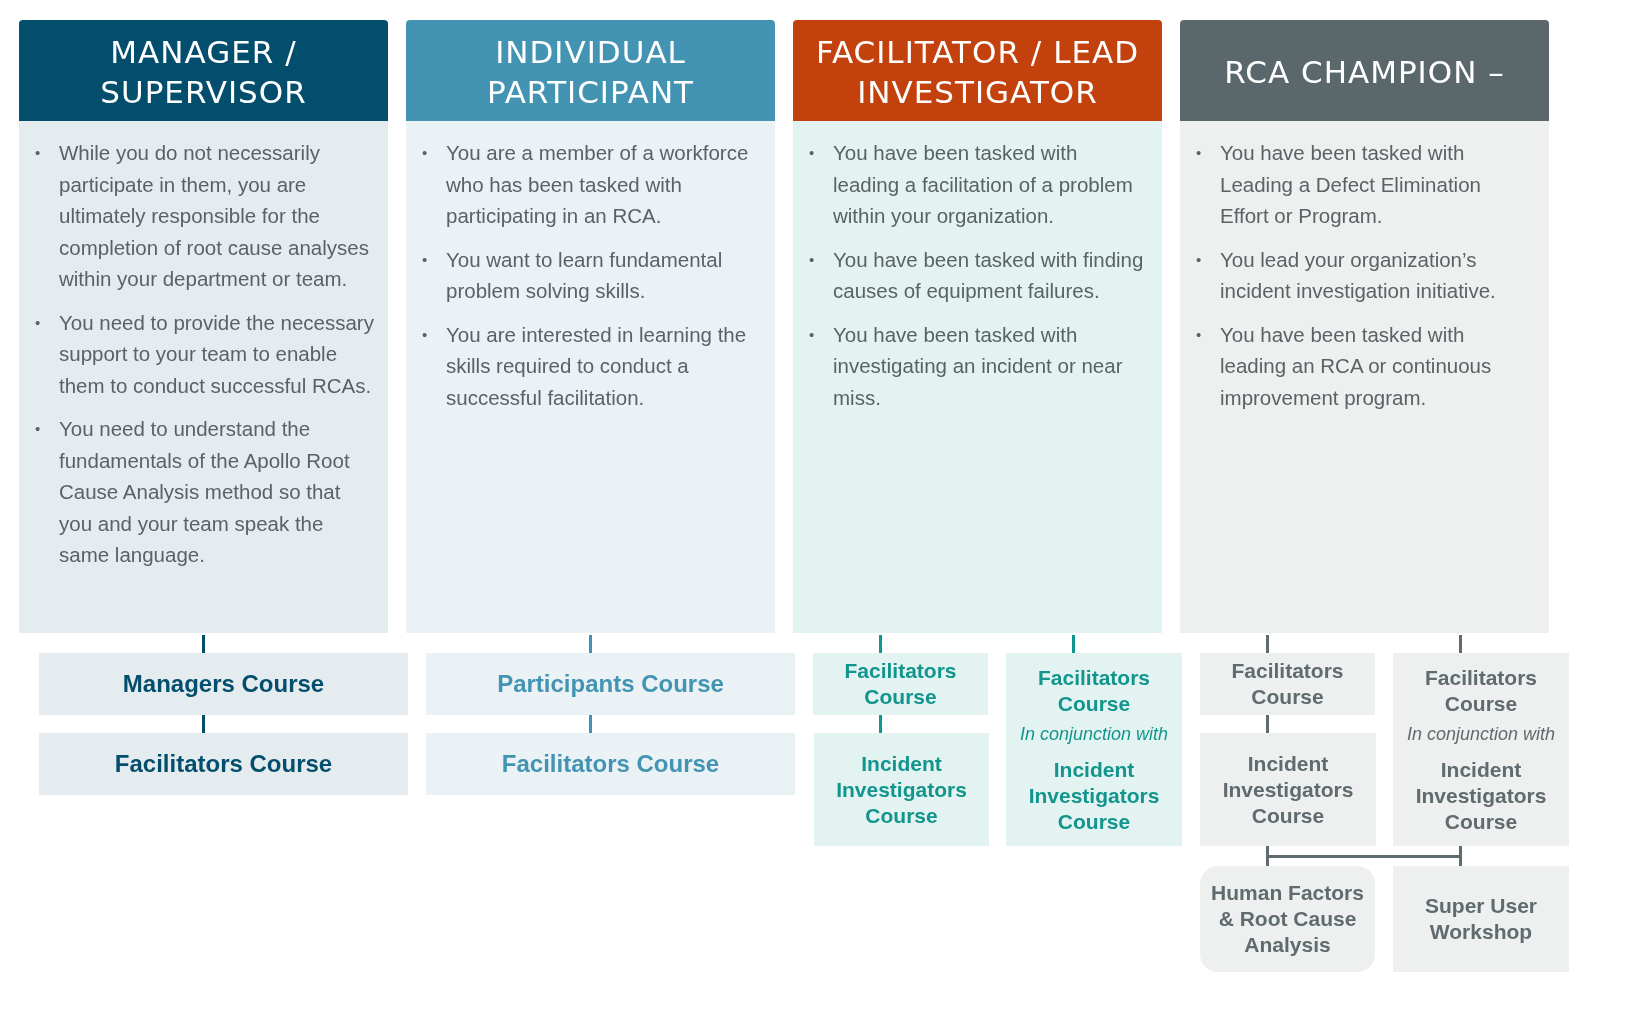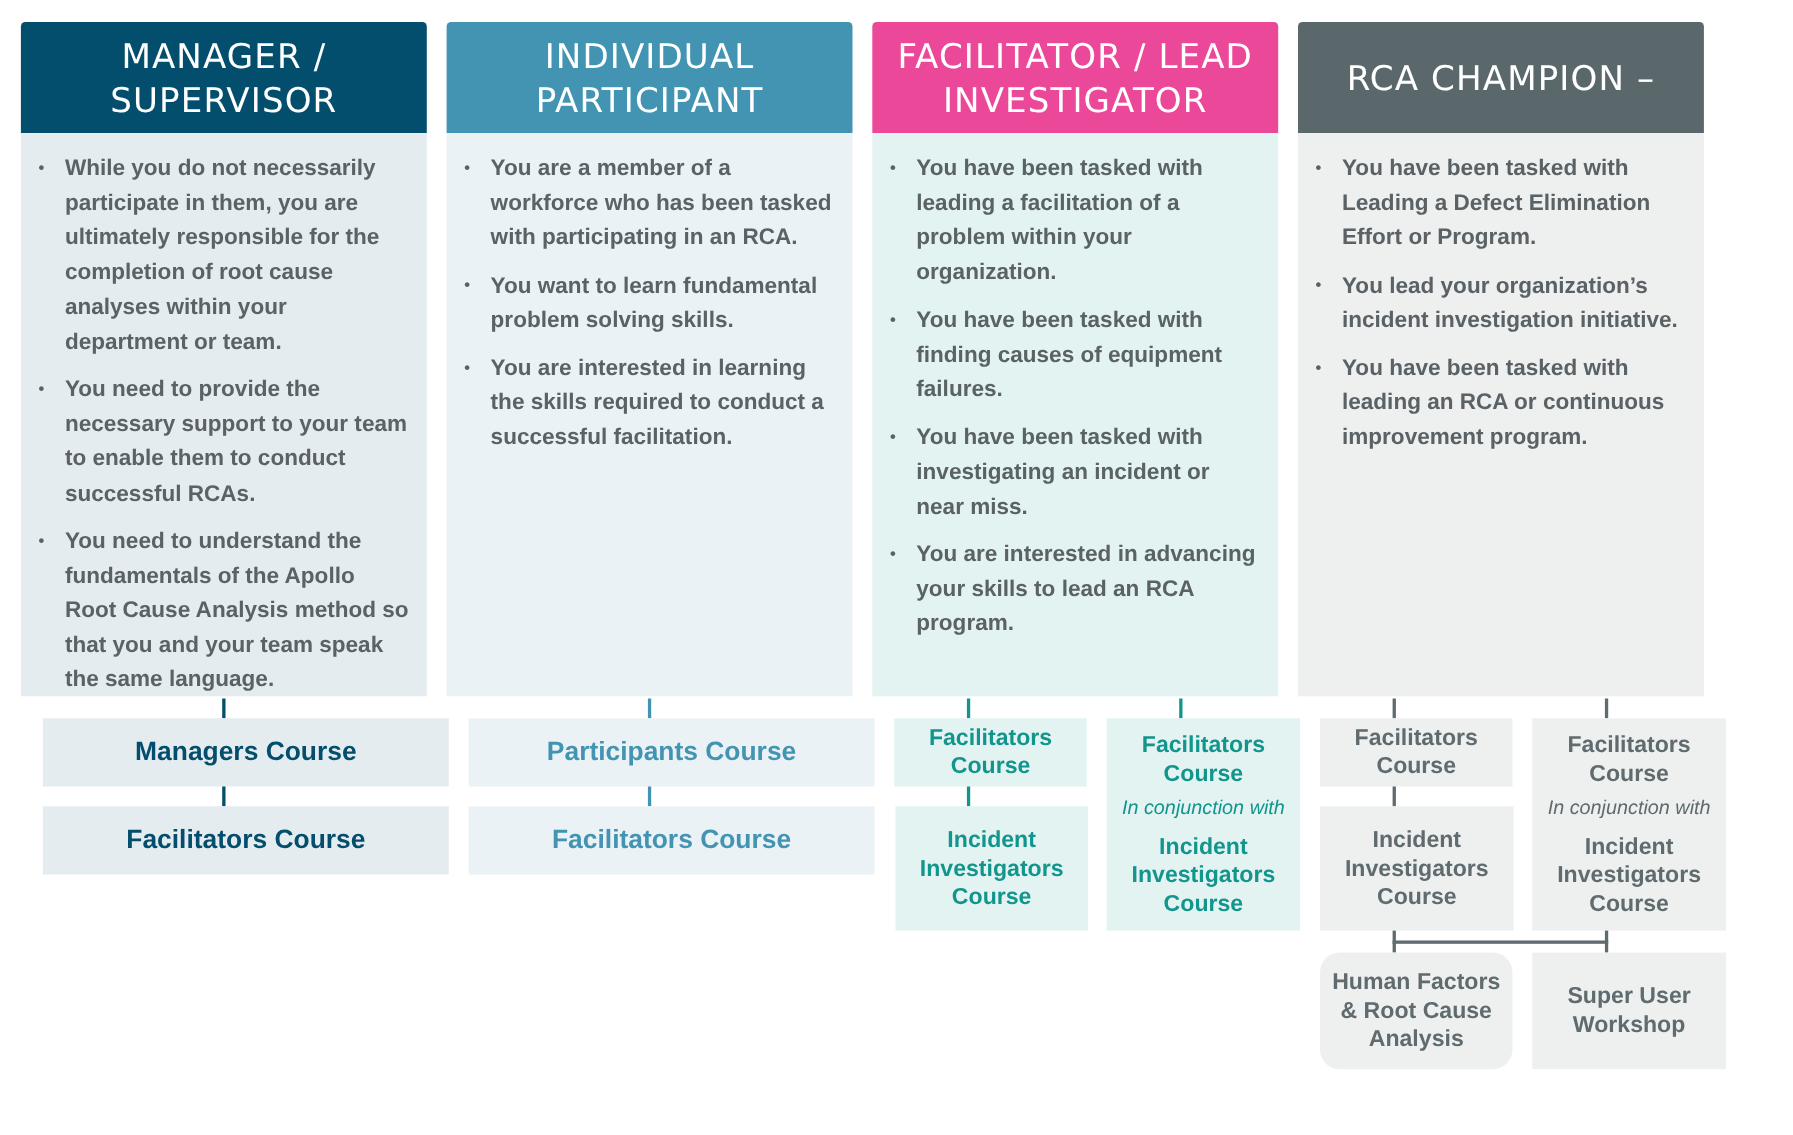--- a/index.html
+++ b/index.html
@@ -1,18 +1,18 @@
 <!DOCTYPE html>
 <html><head>
 <meta charset="utf-8">
 <style>
   html, body { margin: 0; padding: 0; background: #ffffff; }
   body { width: 1630px; height: 1032px; position: relative; overflow: hidden;
          font-family: "Liberation Sans", "DejaVu Sans", sans-serif; }
-  .abs { position: absolute; box-sizing: border-box; font-weight: bold; }
+  .abs { position: absolute; box-sizing: border-box; }
 
   
   .hdr { top: 20px; height: 101px; border-radius: 4px 4px 0 0; color: #ffffff;
          display: flex; align-items: center; justify-content: center; text-align: center;
          font-family: "DejaVu Sans", sans-serif; font-size: 31px; line-height: 40px;
          letter-spacing: 1px; font-weight: normal; padding-top: 2px; }
   .hdr span { display: block; }
 
   
   .panel { top: 121px; height: 512px; padding: 16px 14px 0 40px; color: #5a6266; }
@@ -27,21 +27,21 @@
   
   .course { display: flex; flex-direction: column; align-items: center; justify-content: center;
             text-align: center; font-weight: bold; margin-left: 20px; }
   .course.big { font-size: 24px; line-height: 30px; }
   .course.small { font-size: 21px; line-height: 26px; }
   .conj { font-style: italic; font-weight: normal; font-size: 18px; line-height: 22px; margin: 6px 0 12px; }
 
   
   .c1h { background: #034e6d; } .c1p { background: #e5ecef; } .c1t { color: #034e6d; } .c1l { background: #034e6d; }
   .c2h { background: #4394b3; align-items: center; } .c2p { background: #ebf2f5; } .c2t { color: #4394b3; } .c2l { background: #4394b3; }
-  .c3h { background: #ec4899; } .c3p { background: #e3f3f2; } .c3t { color: #12958c; } .c3l { background: #12958c; }
+  .c3h { background: #c2410c; } .c3p { background: #e3f3f2; } .c3t { color: #12958c; } .c3l { background: #12958c; }
   .c4h { background: #5a676b; } .c4p { background: #eeefef; } .c4t { color: #5f6b6e; } .c4l { background: #5f6b6e; }
 </style>
 </head>
 <body>
 
 <div class="abs hdr c1h" style="left:19px;width:369px;">
   <div>
     <span>MANAGER /</span>
     <span>SUPERVISOR</span>
   </div>
@@ -88,21 +88,20 @@
   <div>
     <span>FACILITATOR / LEAD</span>
     <span>INVESTIGATOR</span>
   </div>
 </div>
 <div class="abs panel c3p" style="left:793px;width:369px;">
   <ul>
     <li>You have been tasked with leading a facilitation of a problem within your organization.</li>
     <li>You have been tasked with finding causes of equipment failures.</li>
     <li>You have been tasked with investigating an incident or near miss.</li>
-    <li>You are interested in advancing your skills to lead an RCA program.</li>
   </ul>
 </div>
 
 <div class="abs vline c3l" style="left:879px;top:635px;height:18px;"></div>
 <div class="abs course small c3p c3t" style="left:793px;top:653px;width:175px;height:62px;">
   <span>Facilitators Course</span>
 </div>
 <div class="abs vline c3l" style="left:879px;top:715px;height:18px;"></div>
 <div class="abs course small c3p c3t" style="left:794px;top:733px;width:175px;height:113px;">
   <span style="width:140px;">Incident Investigators Course</span>

